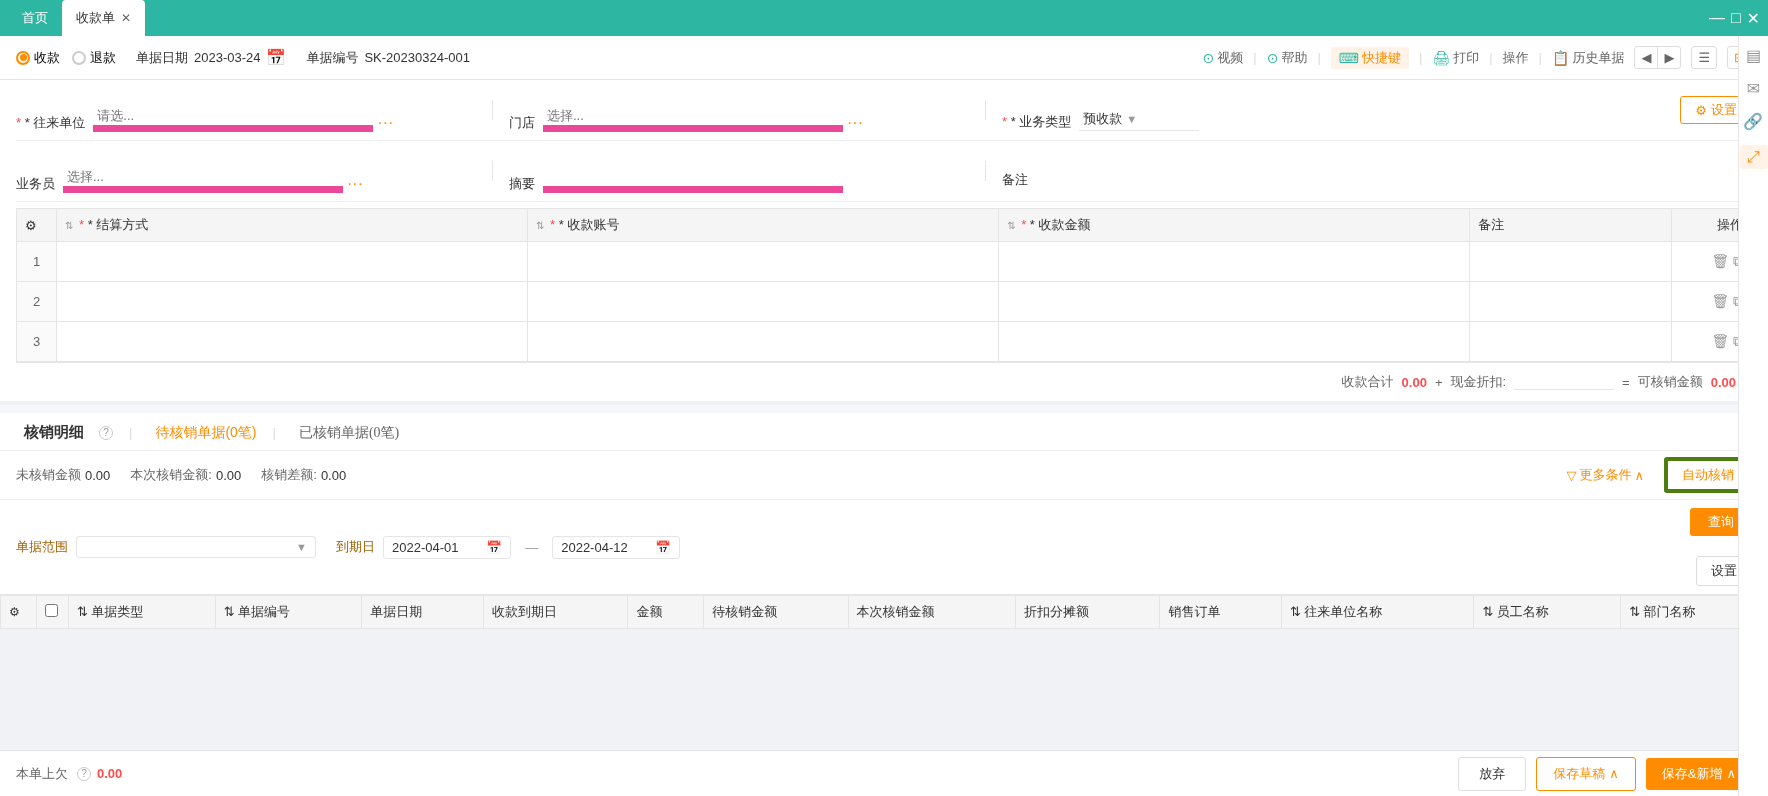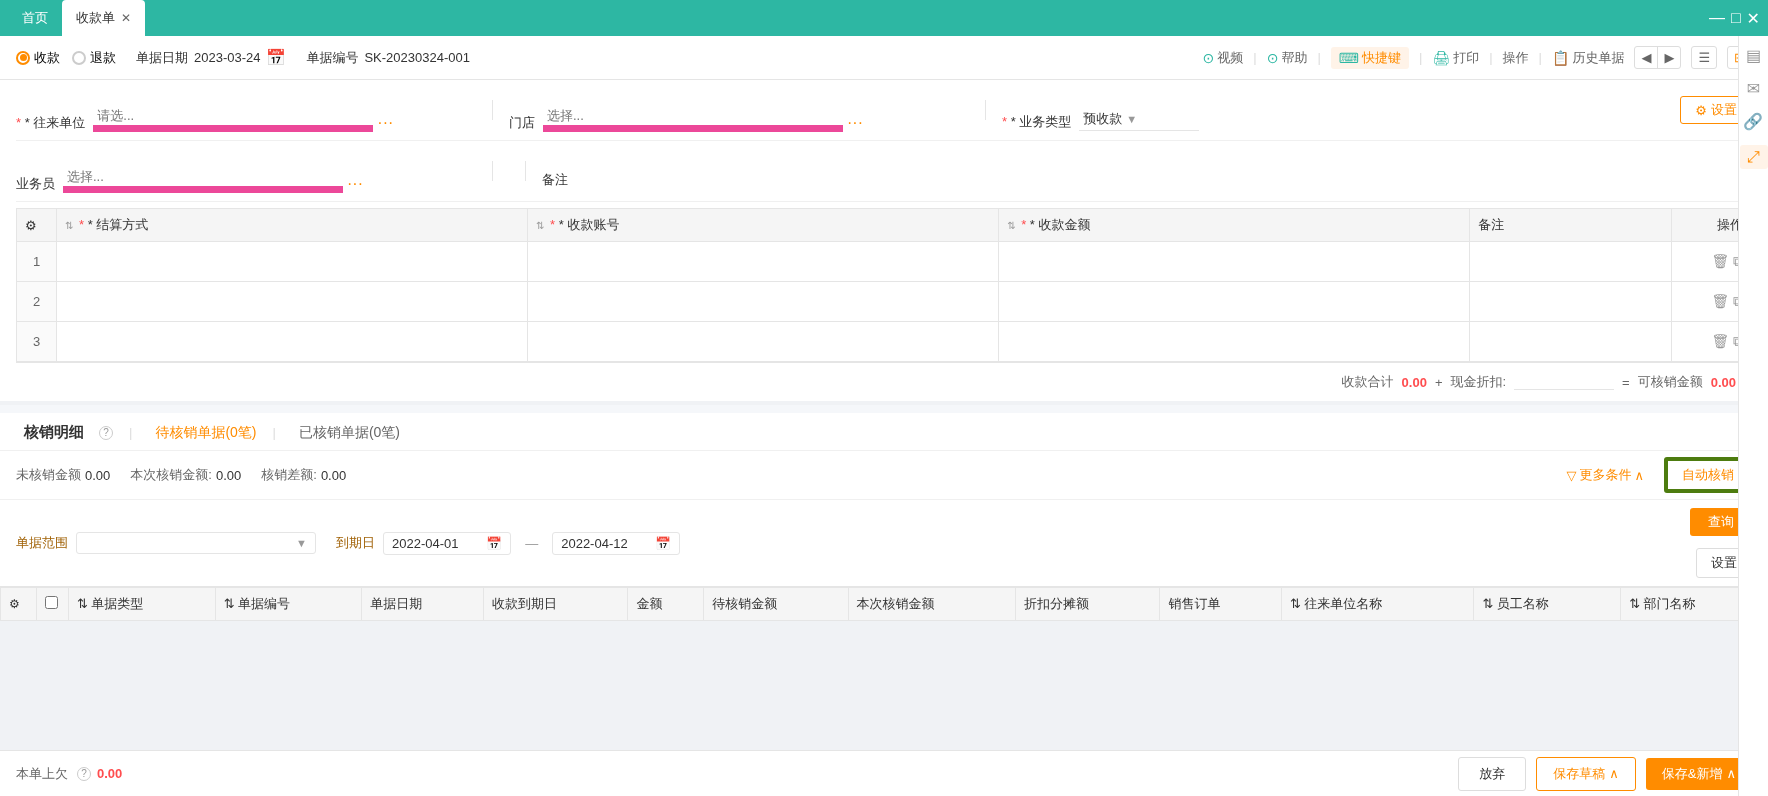--- a/index.html
+++ b/index.html
@@ -553,20 +553,24 @@
 
   <div class="form-row">
     <div class="form-field" style="max-width:460px;">
       <span class="field-label">业务员</span>
       <input class="field-input" type="text" style="max-width: 280px;" placeholder="选择...">
       <span class="field-more">···</span>
     </div>
 
     <div class="field-divider"></div>
 
+    <div class="form-field" style="max-width:460px;">
+      <span class="field-label">摘要</span>
+      <input class="field-input" type="text" style="max-width: 300px;">
+    </div>
 
     <div class="field-divider"></div>
 
     <div class="form-field">
       <span class="field-label">备注</span>
     </div>
   </div>
 
   <div style="margin-top:6px; margin-bottom:0;">
     <table class="data-table">
@@ -651,21 +655,21 @@
 
 <div style="background:#f5f7fa; padding-top:8px; margin-top:4px;">
 <div style="background:#fff;">
 
   <div class="verify-header">
     <span class="verify-title">核销明细</span>
     <span class="info-icon">?</span>
     <span class="verify-tab-sep" style="color:#ddd; margin: 0 4px;">|</span>
     <span class="verify-tab">待核销单据(0笔)</span>
     <span class="verify-tab-sep" style="color:#ddd; margin: 0 4px;">|</span>
-    <span class="verify-tab" style="color:#666;">已核销单据(0笔)</span>
+    <span class="verify-tab" style="color:#666;font-family:Liberation Serif, serif;">已核销单据(0笔)</span>
   </div>
 
   <div style="display:flex; align-items:center; padding: 6px 16px; gap: 20px; border-top: 1px solid #f0f0f0;">
     <div class="verify-stat">
       <span>未核销金额</span>
       <span class="verify-stat-value">0.00</span>
     </div>
     <div class="verify-stat">
       <span>本次核销金额:</span>
       <span class="verify-stat-value">0.00</span>
@@ -699,21 +703,21 @@
         <span class="date-icon">📅</span>
       </div>
       <span class="date-sep" style="margin: 0 6px;">—</span>
       <div class="date-input-wrap">
         <input class="date-input" type="text" value="2022-04-12" style="">
         <span class="date-icon">📅</span>
       </div>
     </div>
 
     <div class="filter-spacer"></div>
-    <div style="display:flex; flex-direction:column; gap:12px; align-items:flex-end;">
+    <div style="display:flex; flex-direction:column; gap:20px; align-items:flex-end;">
       <button class="btn-query">查询</button>
       <button class="btn-settings">设置</button>
     </div>
   </div>
 
   <div class="verify-table-wrap">
     <table class="verify-table">
       <thead>
         <tr>
           <th style="width:36px;">⚙</th>

